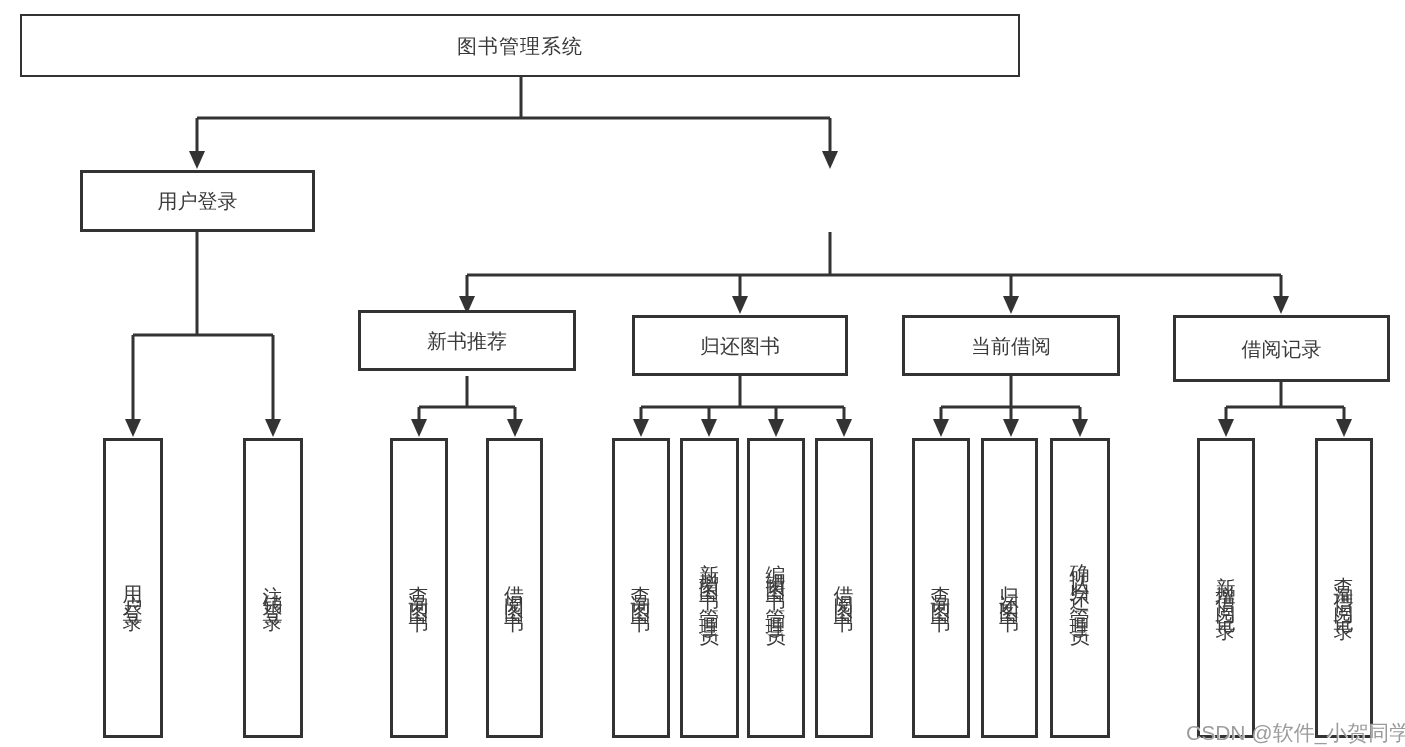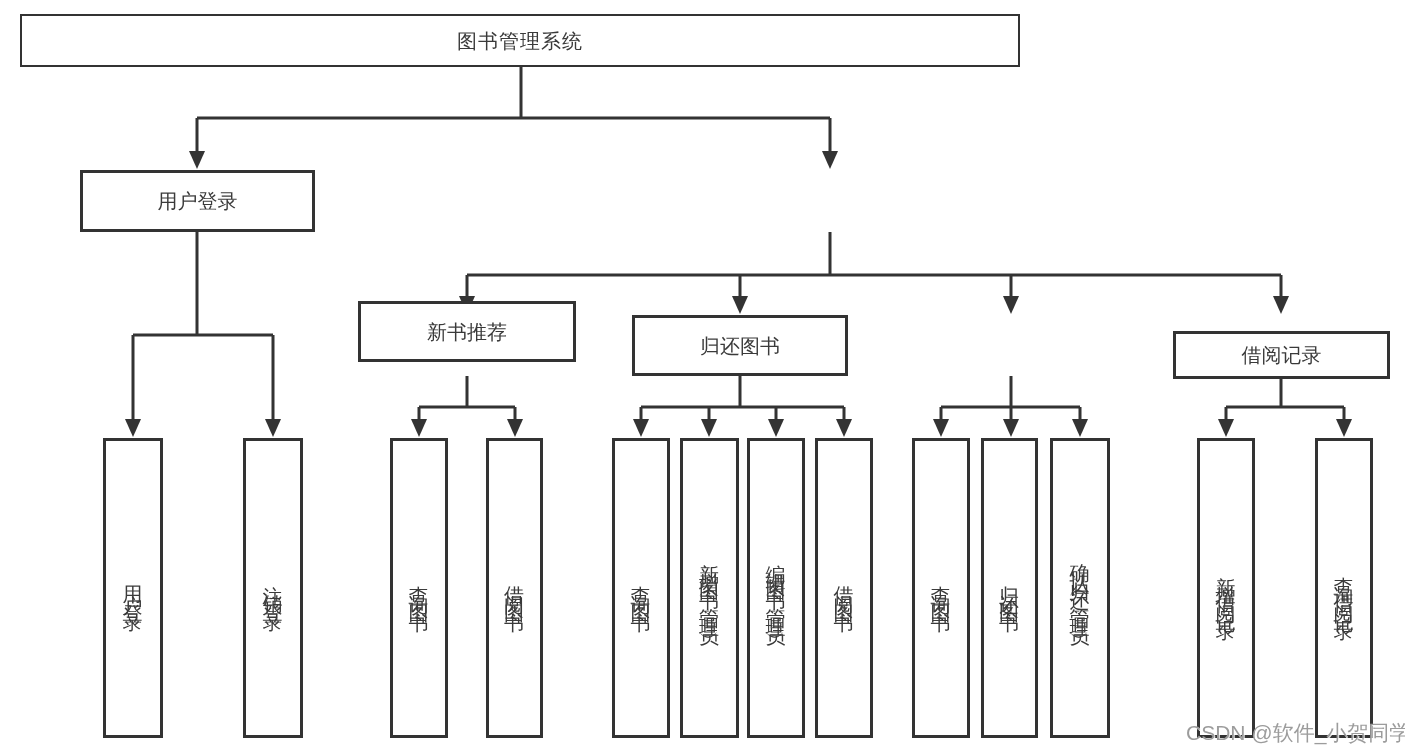--- a/index.html
+++ b/index.html
@@ -32,31 +32,31 @@
     text-align: center;
   }
   .node.root { border-width: 2px; letter-spacing: 1px; }
   .node.v {
     writing-mode: vertical-rl;
     text-orientation: mixed;
     letter-spacing: 9px;
   }
 
   
-  #n-root            { left: 20px;   top: 14px;  width: 1000px; height: 53px; }
+  #n-root            { left: 20px;   top: 14px;  width: 1000px; height: 63px; }
 
   
   #n-user-login      { left: 80px;   top: 170px; width: 235px; height: 62px; }
   #n-book-mgmt       { left: 712px;  top: 170px; width: 235px; height: 62px; }
 
   
-  #n-new-book-rec    { left: 358px;  top: 301px; width: 218px; height: 61px; }
+  #n-new-book-rec    { left: 358px;  top: 310px; width: 218px; height: 61px; }
   #n-book-borrow     { left: 632px;  top: 315px; width: 216px; height: 61px; }
   #n-current-borrow  { left: 902px;  top: 315px; width: 218px; height: 61px; }
-  #n-borrow-records  { left: 1173px; top: 315px; width: 217px; height: 48px; margin-top: 16px; }
+  #n-borrow-records  { left: 1173px; top: 315px; width: 217px; height: 67px; }
 
   
   .node.v            { top: 438px; height: 300px; }
   #n-leaf-login      { left: 103px;  width: 60px; }
   #n-leaf-logout     { left: 243px;  width: 60px; }
   #n-leaf-rec-query  { left: 390px;  width: 58px; }
   #n-leaf-rec-borrow { left: 486px;  width: 57px; }
   #n-leaf-bor-query  { left: 612px;  width: 58px; }
   #n-leaf-bor-add    { left: 680px;  width: 59px; }
   #n-leaf-bor-edit   { left: 747px;  width: 58px; }
@@ -117,20 +117,21 @@
     <polygon class="ahead" points="1218,419 1234,419 1226,437"></polygon>
     <polygon class="ahead" points="1336,419 1352,419 1344,437"></polygon>
   </svg>
 
   <div class="node root" id="n-root">图书管理系统</div>
 
   <div class="node" id="n-user-login">用户登录</div>
 
   <div class="node" id="n-new-book-rec">新书推荐</div>
   <div class="node" id="n-book-borrow">归还图书</div>
+  <div class="node" id="n-current-borrow">当前借阅</div>
   <div class="node" id="n-borrow-records">借阅记录</div>
 
   <div class="node v" id="n-leaf-login">用户登录</div>
   <div class="node v" id="n-leaf-logout">注销登录</div>
 
   <div class="node v" id="n-leaf-rec-query">查询图书</div>
   <div class="node v" id="n-leaf-rec-borrow">借阅图书</div>
 
   <div class="node v" id="n-leaf-bor-query">查询图书</div>
   <div class="node v" id="n-leaf-bor-add">新增图书（管理员）</div>

